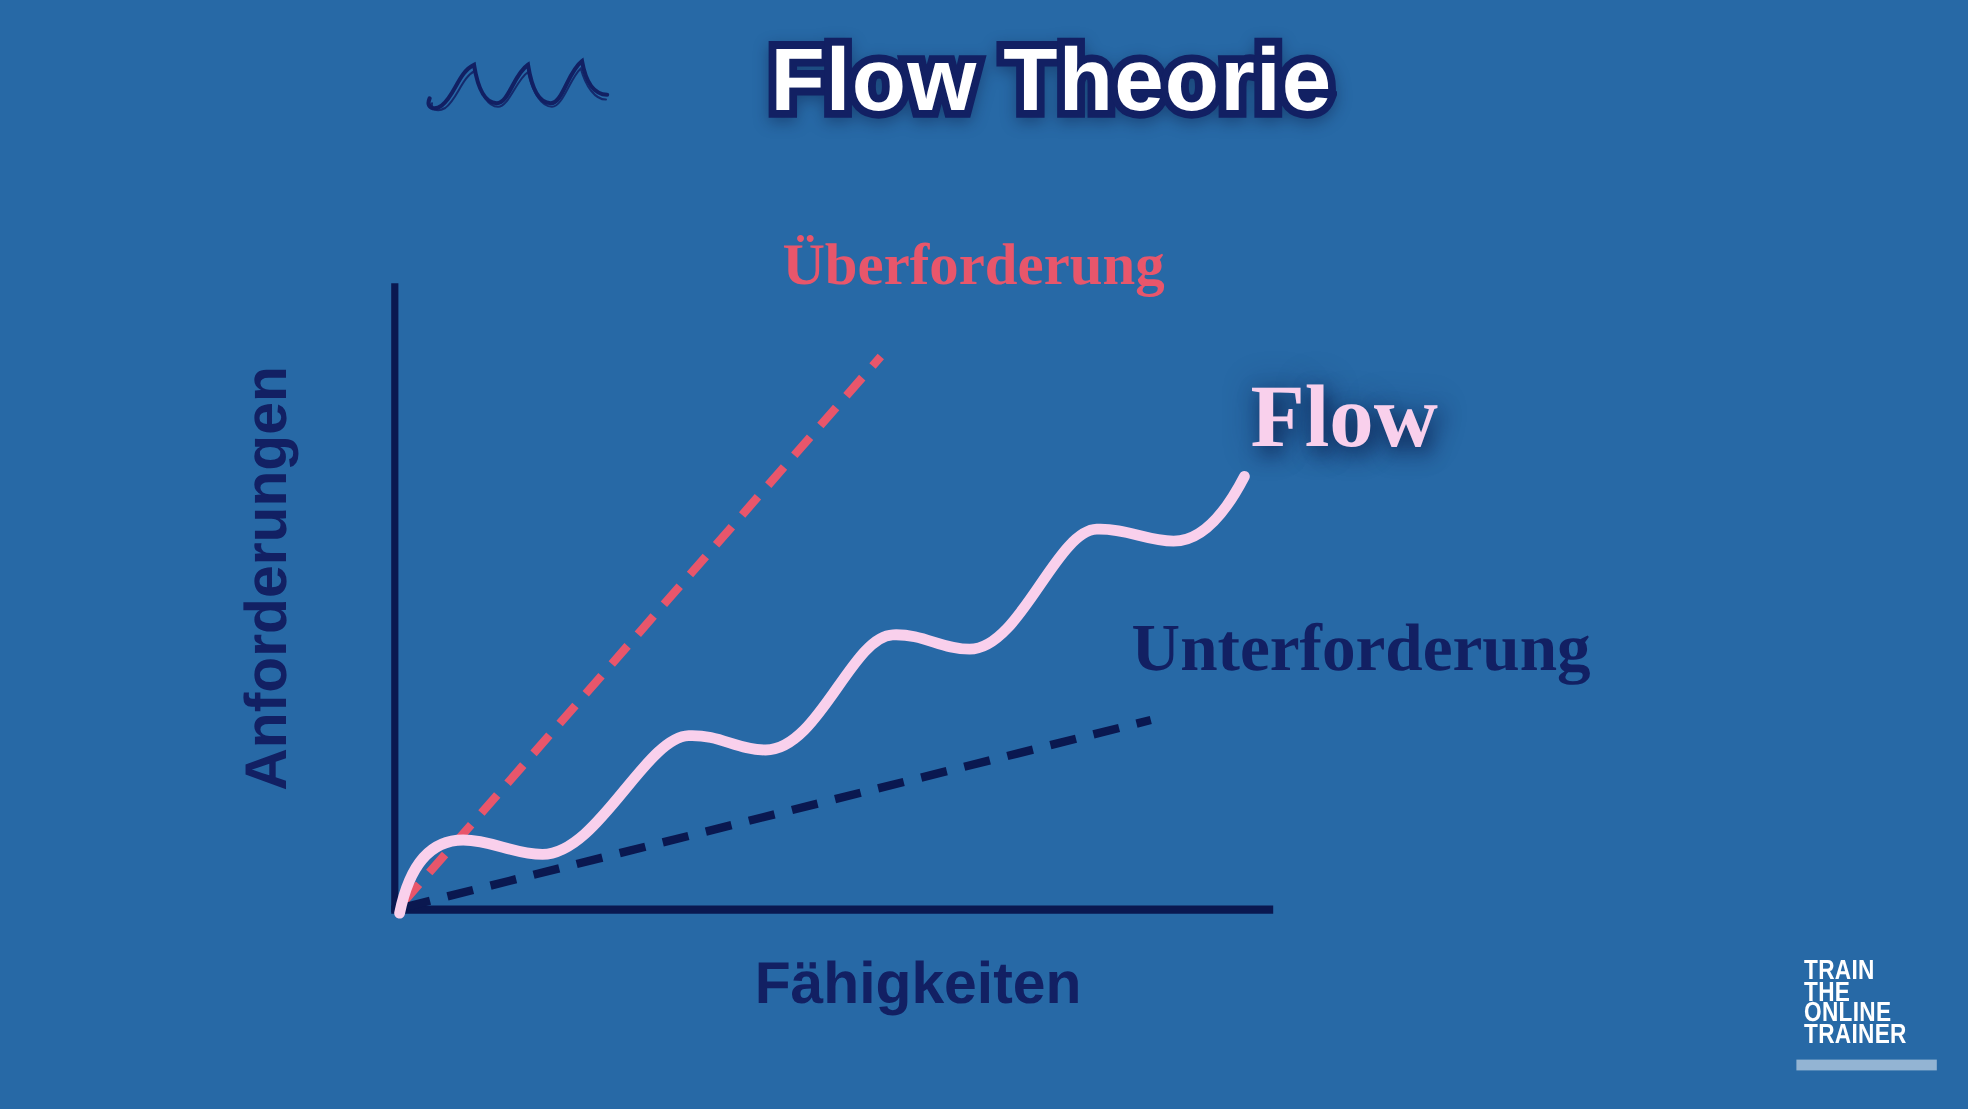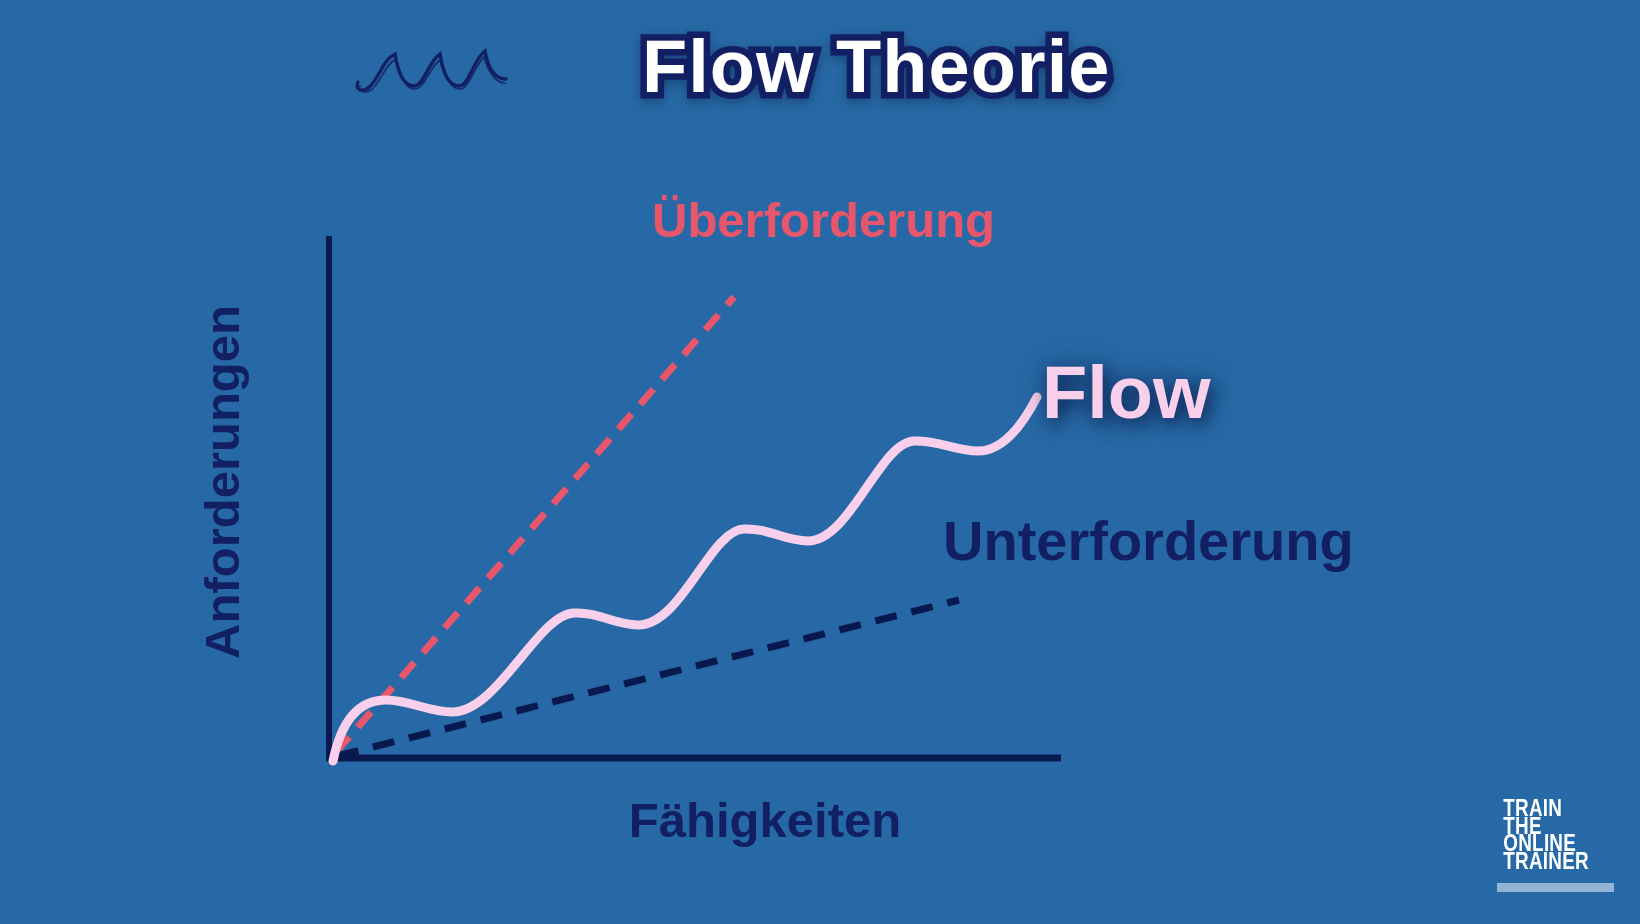--- a/index.html
+++ b/index.html
@@ -28,26 +28,25 @@
   }
   .title-stroke{
     -webkit-text-stroke:13px var(--navy);
     color:var(--navy);
     filter:drop-shadow(0 4px 6px rgba(5,12,45,.35));
   }
   .title-fill{color:var(--white);}
   .wave-icon{left:352px;top:42px;}
 
   
-  .label{white-space:nowrap;font-weight:800;}
+  .label{white-space:nowrap;font-weight:800;font-family:Liberation Serif, serif;}
   .label-ueber{left:652px;top:192px;font-size:49px;color:var(--coral);}
   .label-flow{
     left:1042px;top:306px;font-size:74px;color:var(--pink);
     text-shadow:4px 6px 16px rgba(7,17,60,.65),0 0 28px rgba(7,17,60,.45);
-    margin-top:44px;
   }
   .label-unter{left:943px;top:508px;font-size:56px;color:var(--navy);}
 
   
   .axis-label{font-weight:800;font-size:49px;color:var(--navy);white-space:nowrap;}
   .y-axis-label{
     left:222px;top:482px;
     transform:translate(-50%,-50%) rotate(-90deg);
   }
   .x-axis-label{

